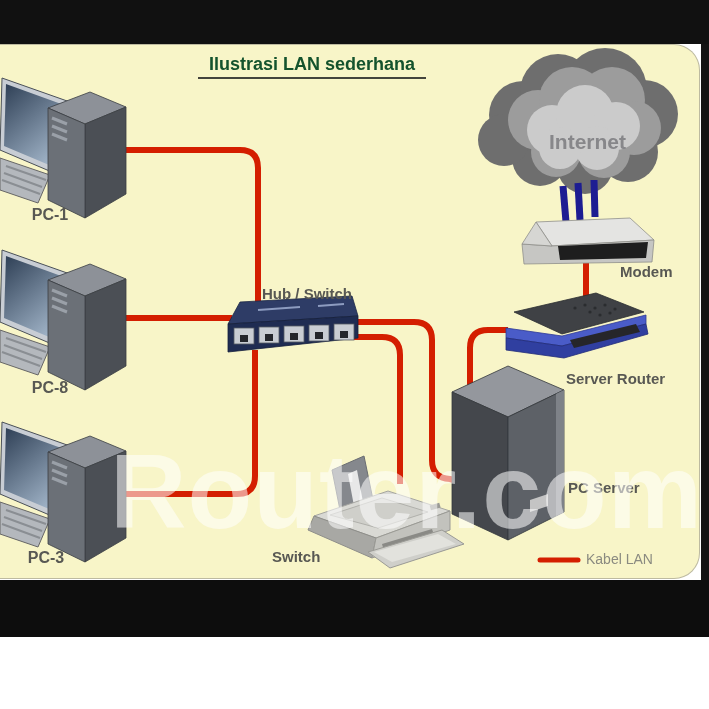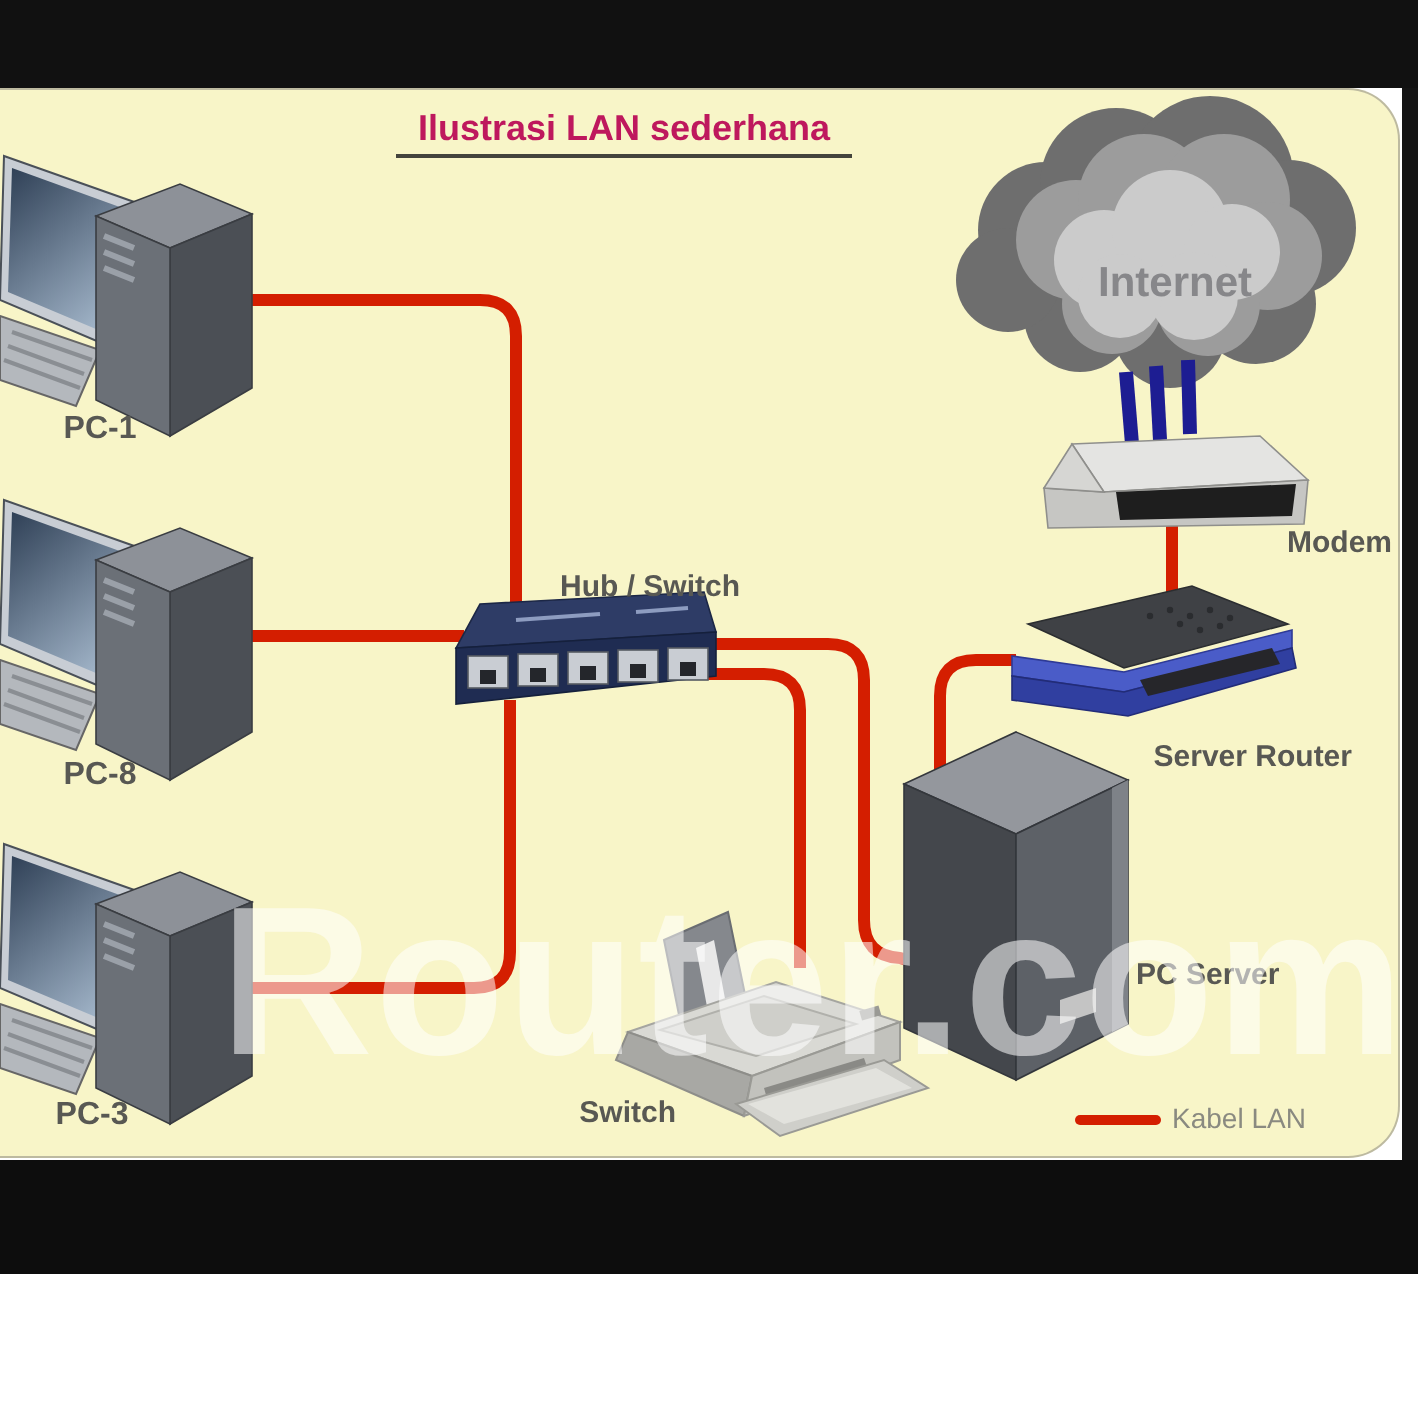--- a/index.html
+++ b/index.html
@@ -18,24 +18,24 @@
     border:1px solid #bdbaa0;border-left:none;
     border-radius:0 26px 26px 0;
     box-sizing:border-box;
   }
   svg.layer{position:absolute;top:0;left:0;pointer-events:none;}
   .lbl{
     position:absolute;
     color:#585853;font-weight:bold;font-size:15px;line-height:1.2;
     white-space:nowrap;
   }
-  .lbl.center{text-align:right;}
+  .lbl.center{text-align:left;}
   .title{
     position:absolute;left:198px;top:54px;width:228px;text-align:center;
-    color:#be185d;font-weight:bold;font-size:18px;
+    color:#14532d;font-weight:bold;font-size:18px;
     padding-bottom:2px;border-bottom:2px solid #44443c;
   }
   .pc-label{font-size:16px;width:60px;text-align:center;}
   .internet-label{
     position:absolute;left:535px;top:130px;width:105px;text-align:center;
     color:#87878a;font-weight:bold;font-size:21px;
   }
   .legend-label{
     position:absolute;left:586px;top:551px;
     color:#8a8a80;font-weight:normal;font-size:14px;

